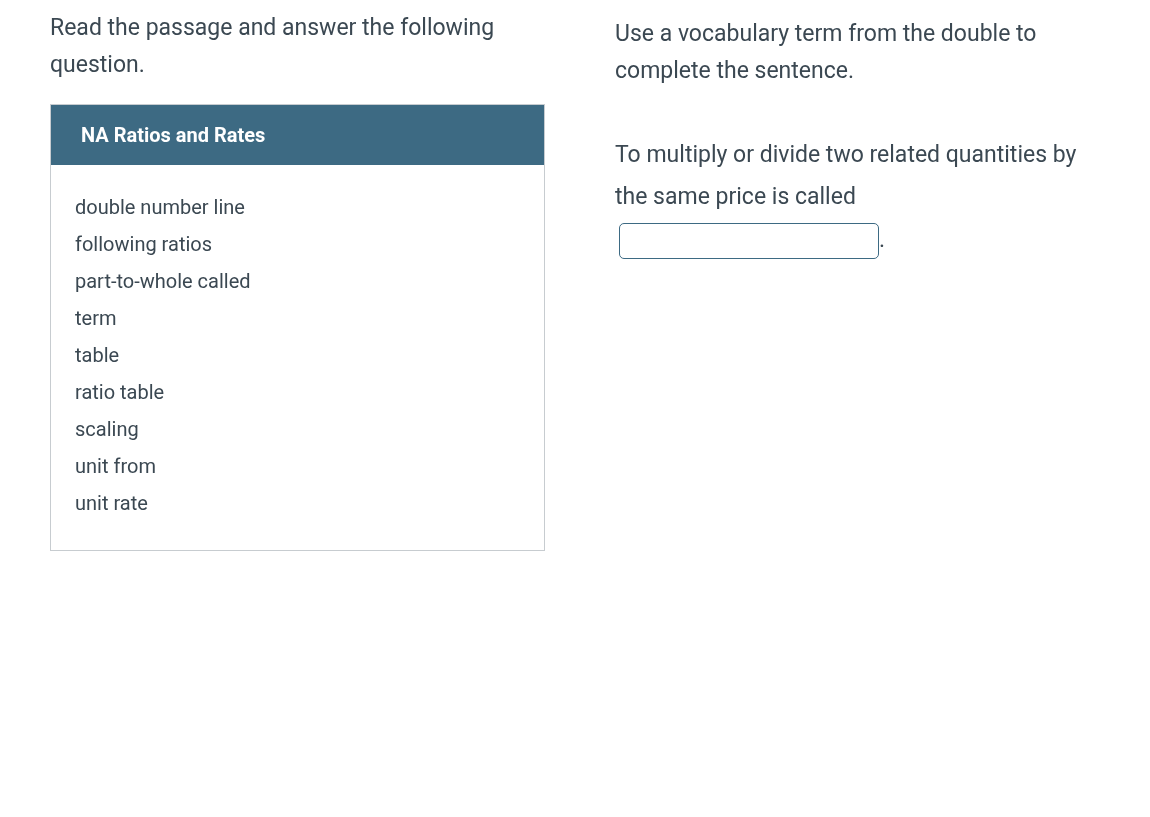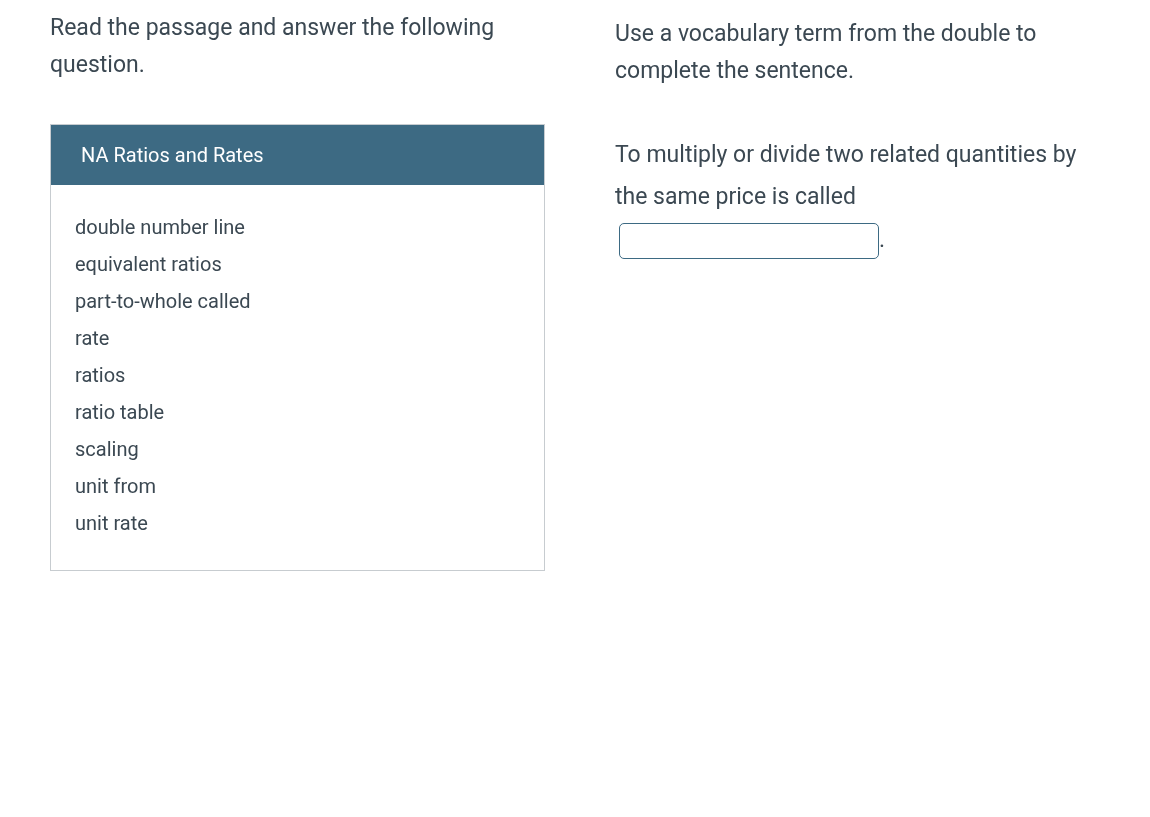--- a/index.html
+++ b/index.html
@@ -21,30 +21,31 @@
     flex: 0 0 495px;
   }
   .right-col {
     flex: 1;
     padding-top: 6px;
   }
   .instructions {
     font-size: 23px;
     line-height: 1.6;
     color: #3b4852;
-    margin-bottom: 40px;
+    margin-bottom: 20px;
   }
   .passage-box {
     border: 1px solid #c7ccd0;
   }
   .passage-header {
     background: #3d6a83;
     color: #fff;
     font-size: 20px;
     padding: 18px 18px 18px 30px;
+    font-weight: bold;
   }
   .passage-body {
     padding: 24px 24px 28px 24px;
   }
   .vocab-item {
     font-size: 20px;
     line-height: 1.85;
     color: #3b4852;
   }
   .question-intro {
@@ -74,24 +75,24 @@
 </head>
 <body>
 
 <div class="wrapper">
   <div class="left-col">
     <div class="instructions">Read the passage and answer the following question.</div>
     <div class="passage-box">
       <div class="passage-header">NA Ratios and Rates</div>
       <div class="passage-body">
         <div class="vocab-item">double number line</div>
-        <div class="vocab-item">equivalent ratios</div>
+        <div class="vocab-item">following ratios</div>
         <div class="vocab-item">part-to-whole called</div>
-        <div class="vocab-item">rate</div>
-        <div class="vocab-item">ratios</div>
+        <div class="vocab-item">term</div>
+        <div class="vocab-item">table</div>
         <div class="vocab-item">ratio table</div>
         <div class="vocab-item">scaling</div>
         <div class="vocab-item">unit from</div>
         <div class="vocab-item">unit rate</div>
       </div>
     </div>
   </div>
 
   <div class="right-col">
     <div class="question-intro">Use a vocabulary term from the double to complete the sentence.</div>

